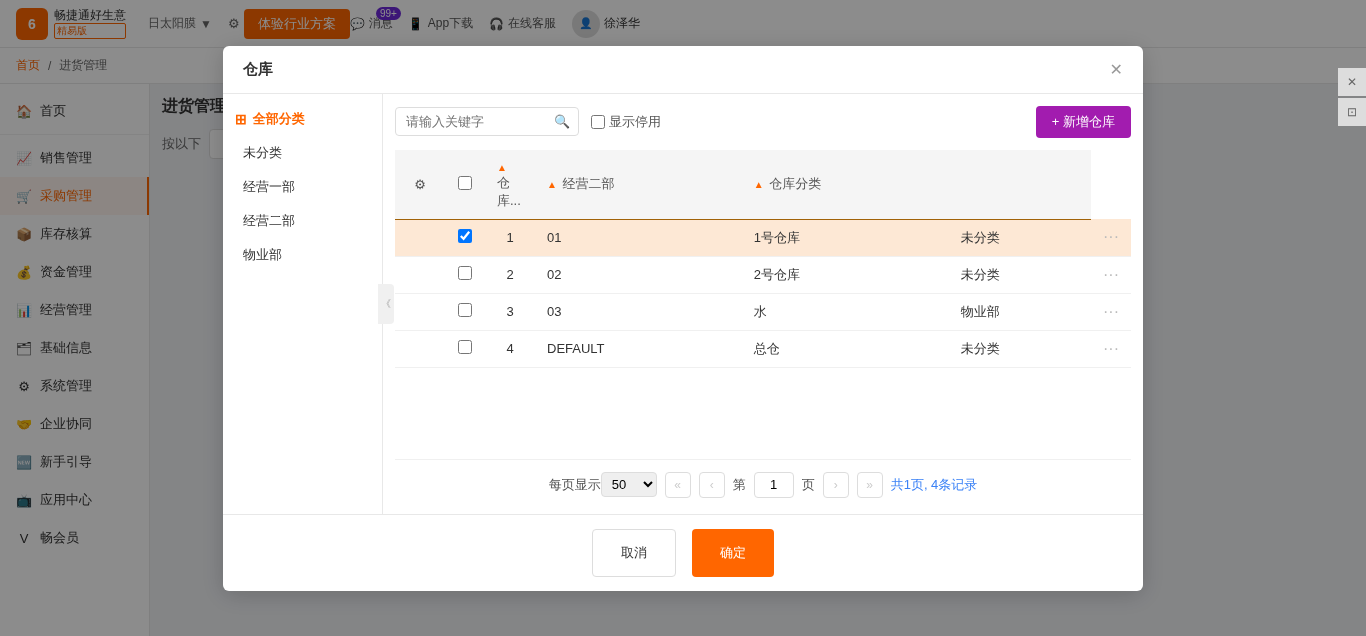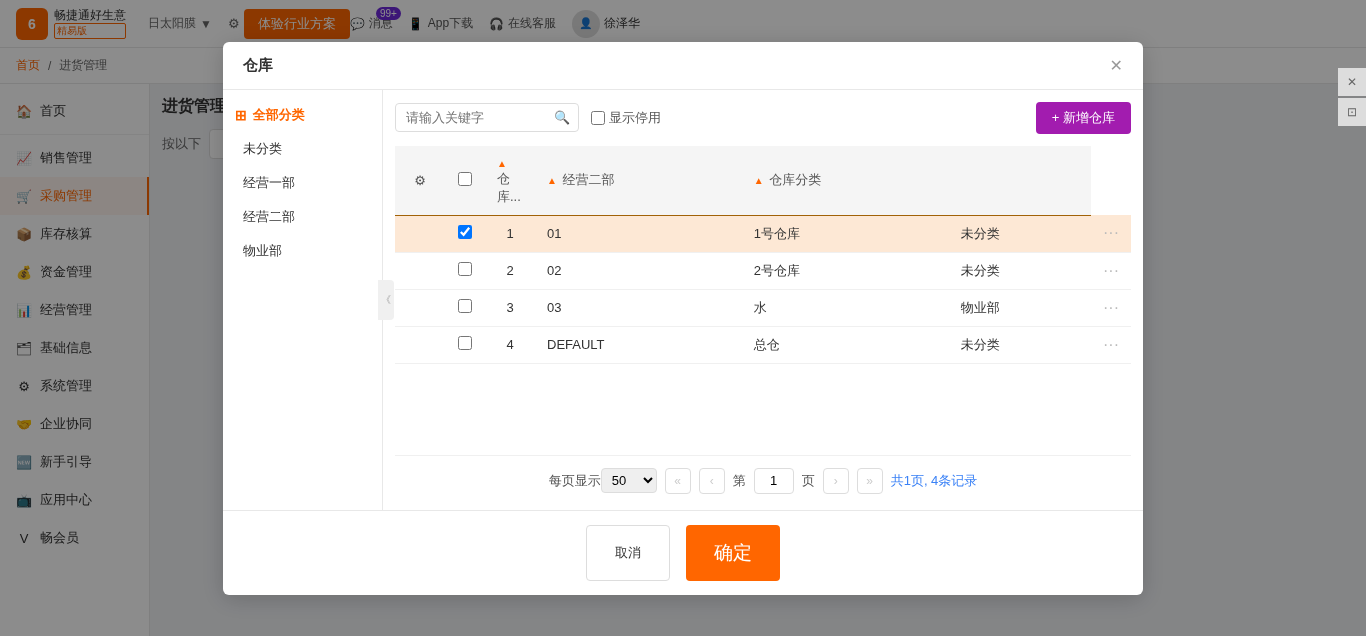--- a/index.html
+++ b/index.html
@@ -207,21 +207,21 @@
     .page-input { border: 1px solid #ddd; border-radius: 4px; width: 40px; height: 26px; text-align: center; font-size: 13px; }
     .page-total { color: #3b82f6; }
 
     
     .modal-footer {
       display: flex; justify-content: center; gap: 16px;
       padding: 14px 20px;
       border-top: 1px solid #e8e8e8;
     }
     .btn-cancel { background: #fff; color: #333; border: 1px solid #ddd; padding: 7px 28px; border-radius: 4px; cursor: pointer; font-size: 13px; }
-    .btn-confirm { background: #f60; color: #fff; border: none; padding: 15px 28px; border-radius: 4px; cursor: pointer; font-size: 19px; }
+    .btn-confirm { background: #f60; color: #fff; border: none; padding: 15px 28px; border-radius: 4px; cursor: pointer; font-size: 13px; }
 
     
     .page-window-controls {
       position: fixed; top: 68px; right: 0;
       display: flex; flex-direction: column; gap: 2px;
       z-index: 200;
     }
     .win-btn { width: 28px; height: 28px; background: #ddd; display: flex; align-items: center; justify-content: center; cursor: pointer; font-size: 12px; color: #666; }
   </style>
 </head>

